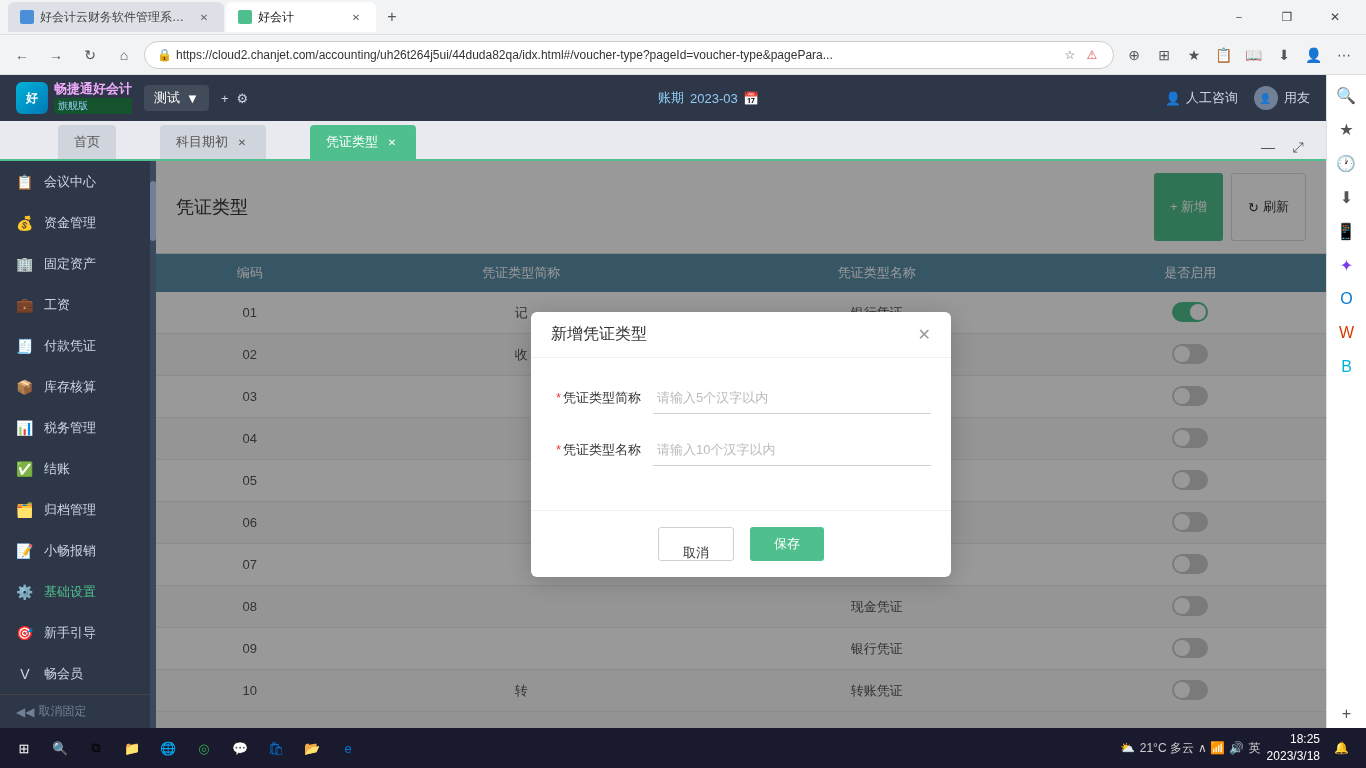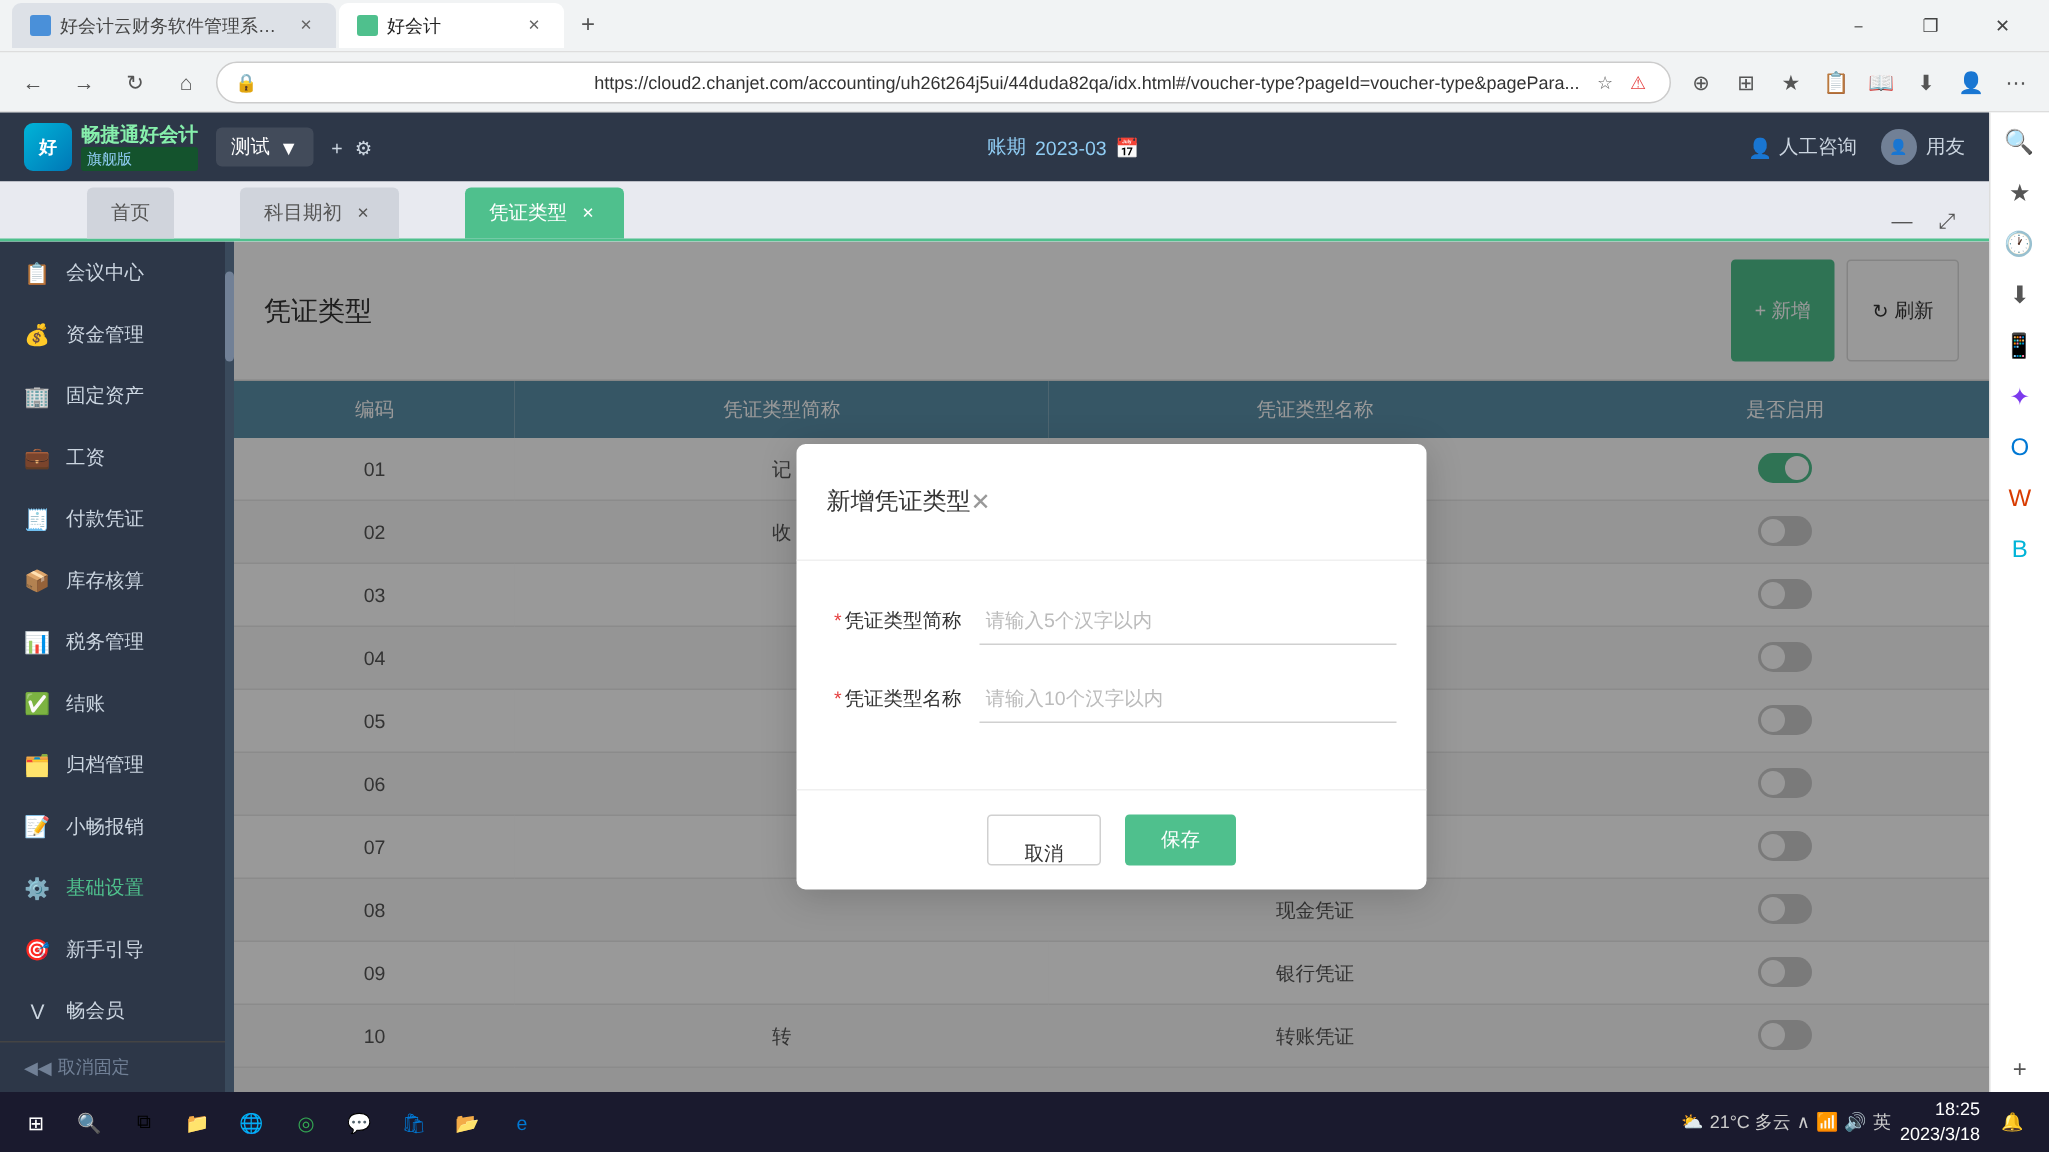--- a/index.html
+++ b/index.html
@@ -20,36 +20,36 @@
     .new-tab-btn { width: 28px; height: 28px; display: flex; align-items: center; justify-content: center; border-radius: 50%; color: #555; font-size: 16px; cursor: pointer; }
     .win-controls { margin-left: auto; display: flex; gap: 2px; }
     .win-btn { width: 46px; height: 30px; display: flex; align-items: center; justify-content: center; font-size: 12px; color: #444; cursor: pointer; }
 
     
     .browser-address-bar {
       height: 40px; background: #f1f3f4; display: flex; align-items: center; padding: 0 8px; gap: 6px; border-bottom: 1px solid #ddd;
     }
     .nav-btn { width: 28px; height: 28px; display: flex; align-items: center; justify-content: center; border-radius: 50%; color: #555; font-size: 14px; cursor: pointer; }
     .address-box { flex: 1; height: 28px; background: #fff; border: 1px solid #ccc; border-radius: 14px; display: flex; align-items: center; padding: 0 12px; font-size: 12px; color: #333; overflow: hidden; }
-    .address-text { overflow: hidden; text-overflow: ellipsis; white-space: nowrap; flex: 1; text-align: right; }
+    .address-text { overflow: hidden; text-overflow: ellipsis; white-space: nowrap; flex: 1; }
     .address-icons { display: flex; gap: 4px; margin-left: 8px; }
     .addr-icon { width: 18px; height: 18px; display: flex; align-items: center; justify-content: center; color: #666; font-size: 12px; cursor: pointer; border-radius: 3px; }
     .browser-toolbar-icons { display: flex; align-items: center; gap: 2px; }
     .toolbar-icon { width: 28px; height: 28px; display: flex; align-items: center; justify-content: center; border-radius: 50%; color: #555; font-size: 14px; cursor: pointer; }
     .edge-side-icons {
       position: absolute; right: 0; top: 75px; width: 40px; background: #fff; border-left: 1px solid #ddd; display: flex; flex-direction: column; align-items: center; padding: 4px 0; gap: 2px; height: 693px;
     }
     .side-icon { width: 32px; height: 32px; display: flex; align-items: center; justify-content: center; border-radius: 6px; color: #555; cursor: pointer; font-size: 16px; }
 
     
     .app-container { position: absolute; top: 75px; left: 0; right: 40px; bottom: 40px; display: flex; flex-direction: column; }
     .app-header { height: 46px; background: #2d3748; display: flex; align-items: center; padding: 0 16px; gap: 12px; }
     .app-logo { display: flex; align-items: center; gap: 6px; color: #fff; }
     .logo-icon { width: 32px; height: 32px; background: linear-gradient(135deg, #00b4d8, #0077b6); border-radius: 6px; display: flex; align-items: center; justify-content: center; color: #fff; font-size: 12px; font-weight: bold; }
-    .logo-text { font-size: 13px; color: #86efac; font-weight: bold; line-height: 1.2; }
+    .logo-text { font-size: 13px; color: #f0abfc; font-weight: bold; line-height: 1.2; font-family: Liberation Mono, monospace; }
     .logo-subtitle { font-size: 10px; color: #90cdf4; background: #14532d; padding: 1px 4px; border-radius: 2px; }
     .org-selector { display: flex; align-items: center; gap: 6px; background: rgba(255,255,255,0.1); border-radius: 4px; padding: 4px 10px; color: #fff; cursor: pointer; }
     .header-icons { display: flex; align-items: center; gap: 8px; margin-right: 4px; }
     .header-icon-btn { display: flex; align-items: center; gap: 4px; color: #cbd5e0; cursor: pointer; font-size: 13px; }
     .period-info { display: flex; align-items: center; gap: 6px; color: #90cdf4; font-size: 13px; margin-left: auto; }
     .user-info { display: flex; align-items: center; gap: 6px; color: #cbd5e0; cursor: pointer; }
     .user-avatar { width: 24px; height: 24px; background: #718096; border-radius: 50%; display: flex; align-items: center; justify-content: center; color: #fff; font-size: 10px; }
     .header-right { display: flex; align-items: center; gap: 16px; margin-left: auto; }
 
     
@@ -86,21 +86,21 @@
     .data-table tbody tr:nth-child(even) { background: #f9f9f9; }
     .data-table tbody td { padding: 10px 16px; text-align: center; color: #555; font-size: 13px; }
     .toggle-on { width: 36px; height: 20px; background: #4fc08d; border-radius: 10px; display: inline-flex; align-items: center; padding: 2px; cursor: pointer; }
     .toggle-on::after { content: ''; width: 16px; height: 16px; background: #fff; border-radius: 50%; margin-left: auto; display: block; }
     .toggle-off { width: 36px; height: 20px; background: #ccc; border-radius: 10px; display: inline-flex; align-items: center; padding: 2px; cursor: pointer; }
     .toggle-off::after { content: ''; width: 16px; height: 16px; background: #fff; border-radius: 50%; display: block; }
 
     
     .overlay { position: absolute; top: 0; left: 0; right: 0; bottom: 0; background: rgba(0,0,0,0.4); z-index: 100; display: flex; align-items: center; justify-content: center; }
     .modal { background: #fff; border-radius: 6px; width: 420px; box-shadow: 0 4px 24px rgba(0,0,0,0.18); overflow: hidden; }
-    .modal-header { padding: 28px 20px; font-size: 16px; color: #333; font-weight: 500; border-bottom: 1px solid #f0f0f0; display: flex; align-items: center; }
+    .modal-header { padding: 12px 20px; font-size: 16px; color: #333; font-weight: 500; border-bottom: 1px solid #f0f0f0; display: flex; align-items: center; justify-content: space-between; }
     .modal-body { padding: 24px 20px; }
     .modal-footer { padding: 16px 20px; display: flex; justify-content: center; gap: 16px; border-top: 1px solid #f0f0f0; }
     .form-row { display: flex; align-items: center; margin-bottom: 20px; gap: 12px; }
     .form-label { font-size: 13px; color: #333; white-space: nowrap; min-width: 90px; text-align: right; }
     .form-label::before { content: '*'; color: #e53e3e; margin-right: 2px; }
     .form-input { flex: 1; height: 32px; border: none; border-bottom: 1px solid #d0d0d0; outline: none; font-size: 13px; color: #333; padding: 0 4px; }
     .form-input::placeholder { color: #bbb; }
     .btn-cancel { height: 34px; padding: 16px 24px; background: #fff; border: 1px solid #d0d0d0; border-radius: 3px; color: #333; cursor: pointer; font-size: 13px; }
     .btn-save { height: 34px; padding: 0 24px; background: #4fc08d; border: none; border-radius: 3px; color: #fff; cursor: pointer; font-size: 13px; }
 

